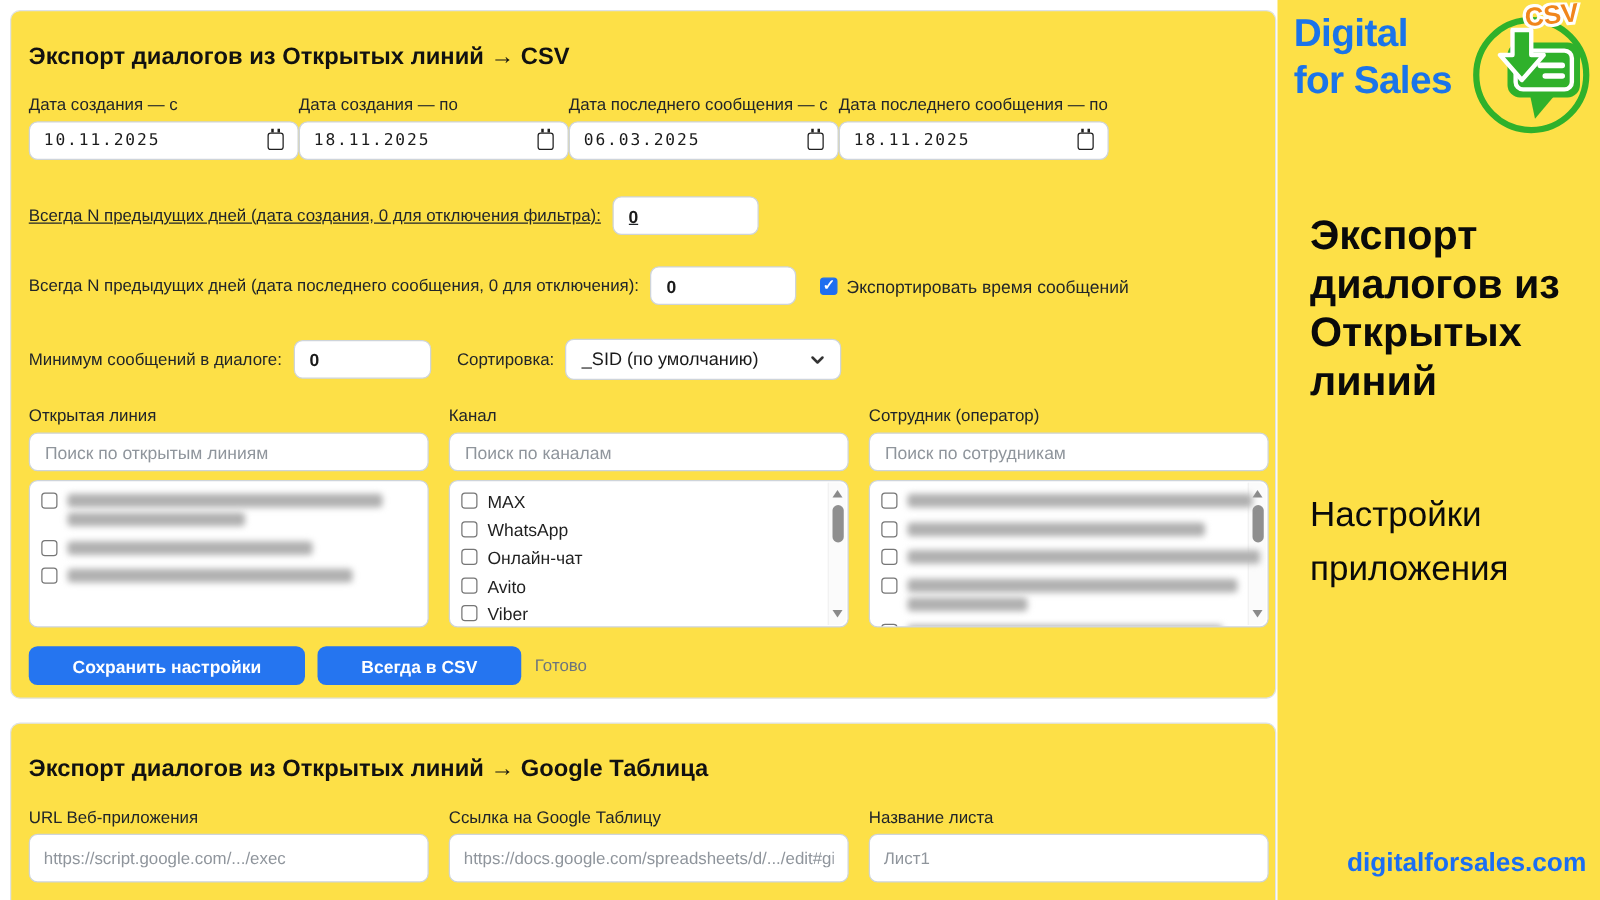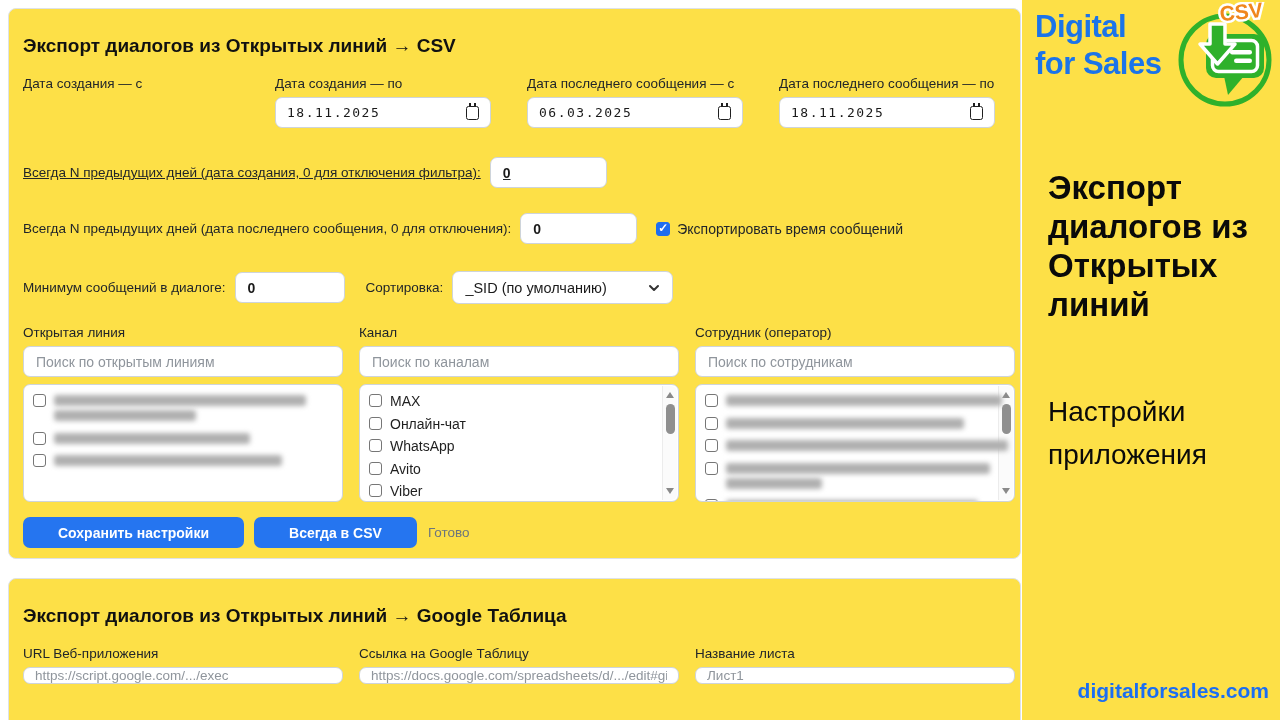--- a/index.html
+++ b/index.html
@@ -11,21 +11,21 @@
   #csv-card { top:8px; height:551px; }
   #gs-card  { top:578px; height:170px; }
 
   .section-title { font-size:19px; font-weight:bold; color:#111; }
   #csv-card .section-title { margin-top:26px; }
   #gs-card  .section-title { margin-top:26px; }
 
   .field-label { font-size:13.5px; color:#212529; }
 
   
-  .date-grid { display:grid; grid-template-columns:repeat(4,216px); column-gap:36px; margin-top:19px; }
+  .date-grid { display:grid; grid-template-columns:repeat(4,216px); margin-top:19px; }
   .date-input { margin-top:6px; height:31px; border:1px solid #ced4da; border-radius:7px;
                 background:#fff; display:flex; align-items:center; padding:0 11px; }
   .date-value { font-family:"DejaVu Sans Mono", monospace; font-size:13px; letter-spacing:1.5px; color:#1a1a1a; flex:1; }
   .cal-icon { width:13px; height:14px; border:1.6px solid #1f1f1f; border-radius:2.5px; position:relative; }
   .cal-icon::before, .cal-icon::after { content:""; position:absolute; top:-4px; width:2px; height:3px; background:#1f1f1f; }
   .cal-icon::before { left:2px; } .cal-icon::after { right:2px; }
 
   .inline-row { display:flex; align-items:center; }
   #ndays-created-row { margin-top:29px;text-decoration:underline; }
   #ndays-last-row    { margin-top:25px; }
@@ -77,21 +77,21 @@
 
   
   .btn-row { display:flex; align-items:center; margin-top:15px; }
   .btn { height:31px; border:none; border-radius:7px; background:#2575f0; color:#fff;
          font-family:"Liberation Sans",sans-serif; font-size:14px; font-weight:bold; padding:0 35px; cursor:pointer; }
   .btn + .btn { margin-left:10px; }
   .status-text { margin-left:11px; font-size:13.5px; color:#6c757d; }
 
   
   .gs-grid { display:grid; grid-template-columns:repeat(3,320px); column-gap:16px; margin-top:19px; }
-  .gs-input { margin-top:6px; width:100%; height:17px; border:1px solid #ced4da; border-radius:7px;
+  .gs-input { margin-top:6px; width:100%; height:39px; border:1px solid #ced4da; border-radius:7px;
               font-family:"Liberation Sans",sans-serif; font-size:13.5px; padding:0 11px; color:#1a1a1a; outline:none; }
   .gs-input::placeholder { color:#8f959c; }
 
   
   #sidebar { position:absolute; left:1022px; top:0; width:258px; height:720px; background:#fde047; }
   .logo-row { position:absolute; top:8px; left:13px; right:4px; display:flex; }
   .logo-text { font-size:31px; font-weight:bold; color:#1b74e9; line-height:37px; letter-spacing:-0.5px; }
   .logo-icon { position:absolute; right:6px; top:2px; }
   .side-heading { position:absolute; top:168px; left:26px; width:207px; font-size:33px; font-weight:bold;
                   color:#0a0a0a; line-height:39px; }
@@ -100,20 +100,24 @@
 </style>
 </head>
 <body>
 
 <div class="card" id="csv-card">
   <div class="section-title">Экспорт диалогов из Открытых линий → CSV</div>
 
   <div class="date-grid">
     <div>
       <div class="field-label">Дата создания — с</div>
+      <div class="date-input">
+        <span class="date-value">10.11.2025</span>
+        <span class="cal-icon"></span>
+      </div>
     </div>
     <div>
       <div class="field-label">Дата создания — по</div>
       <div class="date-input">
         <span class="date-value">18.11.2025</span>
         <span class="cal-icon"></span>
       </div>
     </div>
     <div>
       <div class="field-label">Дата последнего сообщения — с</div>
@@ -191,25 +195,25 @@
           <span class="sb-up"></span>
           <span class="sb-thumb"></span>
           <span class="sb-down"></span>
         </div>
       <div class="li-row">
             <span class="cb"></span>
             <span class="li-txt">MAX</span>
           </div>
           <div class="li-row">
             <span class="cb"></span>
+            <span class="li-txt">WhatsApp</span>
+          </div>
+          <div class="li-row">
+            <span class="cb"></span>
             <span class="li-txt">Онлайн-чат</span>
-          </div>
-          <div class="li-row">
-            <span class="cb"></span>
-            <span class="li-txt">WhatsApp</span>
           </div>
           <div class="li-row">
             <span class="cb"></span>
             <span class="li-txt">Avito</span>
           </div>
           <div class="li-row">
             <span class="cb"></span>
             <span class="li-txt">Viber</span>
           </div>
         </div>

